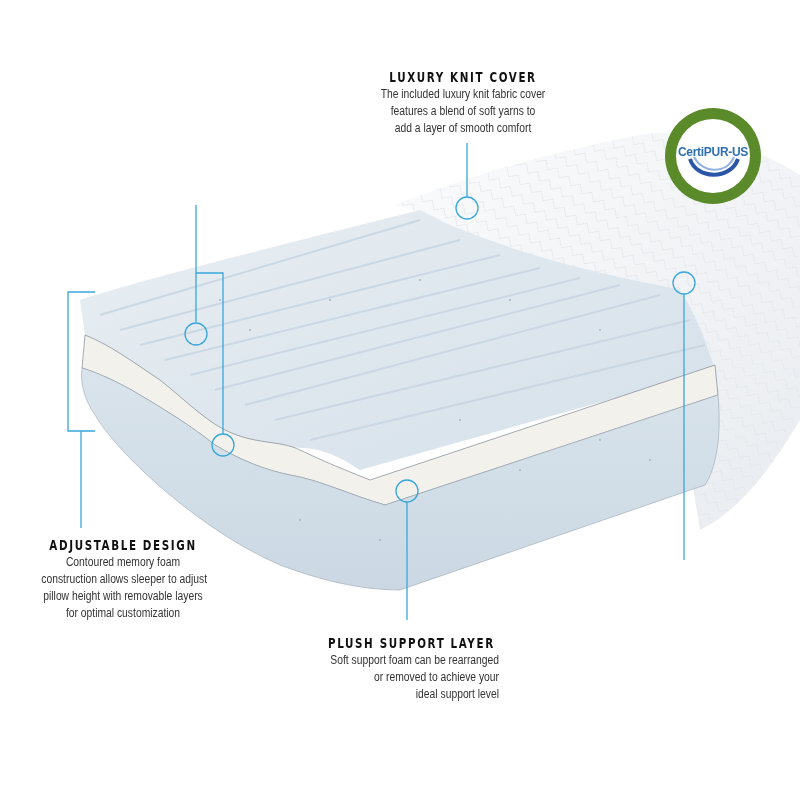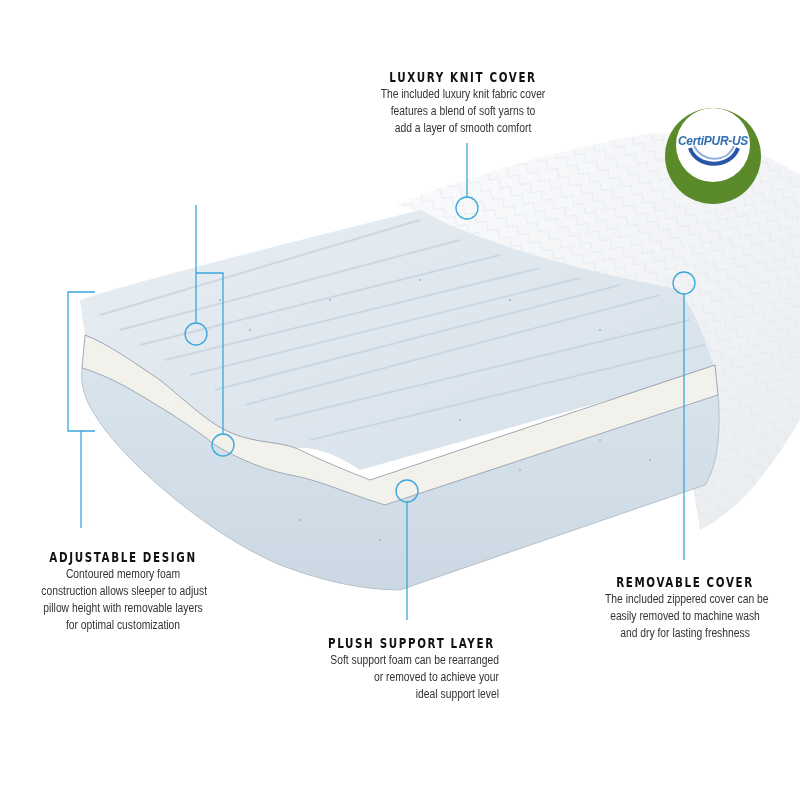--- a/index.html
+++ b/index.html
@@ -8,21 +8,21 @@
   .stage { position: absolute; left: 0; top: 0; width: 800px; height: 800px; }
   svg.art { position: absolute; left: 0; top: 0; width: 800px; height: 800px; }
   .callout { position: absolute; text-align: center; color: #222; }
   .callout .title { font-family: "DejaVu Sans Condensed", "DejaVu Sans", sans-serif;
                     font-weight: bold; font-size: 14px; letter-spacing: 2px; color: #111;
                     transform: scaleX(0.82); transform-origin: center; white-space: nowrap; line-height: 18px; }
   .callout .desc { font-family: "Liberation Sans Narrow", "Liberation Sans", sans-serif;
                    font-size: 12px; line-height: 17px; color: #333;
                    transform: scaleX(0.86); transform-origin: center; white-space: nowrap; }
   .badge { position: absolute; left: 665px; top: 108px; width: 96px; height: 96px; border-radius: 50%;
-           background: #5a8a2a; display: flex; align-items: flex-start; justify-content: center; font-style: italic; }
+           background: #5a8a2a; display: flex; align-items: center; justify-content: center; }
   .badge-inner { width: 74px; height: 74px; border-radius: 50%; background: #ffffff; position: relative;
                  display: flex; align-items: center; justify-content: center; overflow: hidden; }
   .badge-text { font-family: "Liberation Sans Narrow", "Liberation Sans", sans-serif; font-weight: bold;
                 font-size: 12px; color: #2f6fb0; position: relative; z-index: 2; margin-top: -8px; letter-spacing: -0.3px; }
   .badge-swoosh { position: absolute; left: 10px; top: 34px; width: 56px; height: 30px; z-index: 1; }
 </style>
 </head>
 <body>
 
 <div class="stage">
@@ -119,35 +119,29 @@
   </div>
 
   <div class="callout" style="left:362px; top:68px; width:202px;">
     <div class="title">LUXURY KNIT COVER</div>
     <div class="desc">The included luxury knit fabric cover</div>
     <div class="desc">features a blend of soft yarns to</div>
     <div class="desc">add a layer of smooth comfort</div>
   </div>
 
 
-  <div class="callout" style="left:28px; top:548px; width:190px;">
+  <div class="callout" style="left:28px; top:536px; width:190px;">
     <div class="title">ADJUSTABLE DESIGN</div>
     <div class="desc">Contoured memory foam</div>
     <div class="desc">construction allows sleeper to adjust</div>
     <div class="desc">pillow height with removable layers</div>
     <div class="desc">for optimal customization</div>
   </div>
 
   <div class="callout" style="left:300px; top:634px; width:214px;text-align:right;">
     <div class="title">PLUSH SUPPORT LAYER</div>
     <div class="desc">Soft support foam can be rearranged</div>
     <div class="desc">or removed to achieve your</div>
     <div class="desc">ideal support level</div>
   </div>
 
-  <div class="callout" style="left:592px; top:573px; width:186px;">
-    <div class="title">REMOVABLE COVER</div>
-    <div class="desc">The included zippered cover can be</div>
-    <div class="desc">easily removed to machine wash</div>
-    <div class="desc">and dry for lasting freshness</div>
-  </div>
 
 </div>
 
 </body></html>

